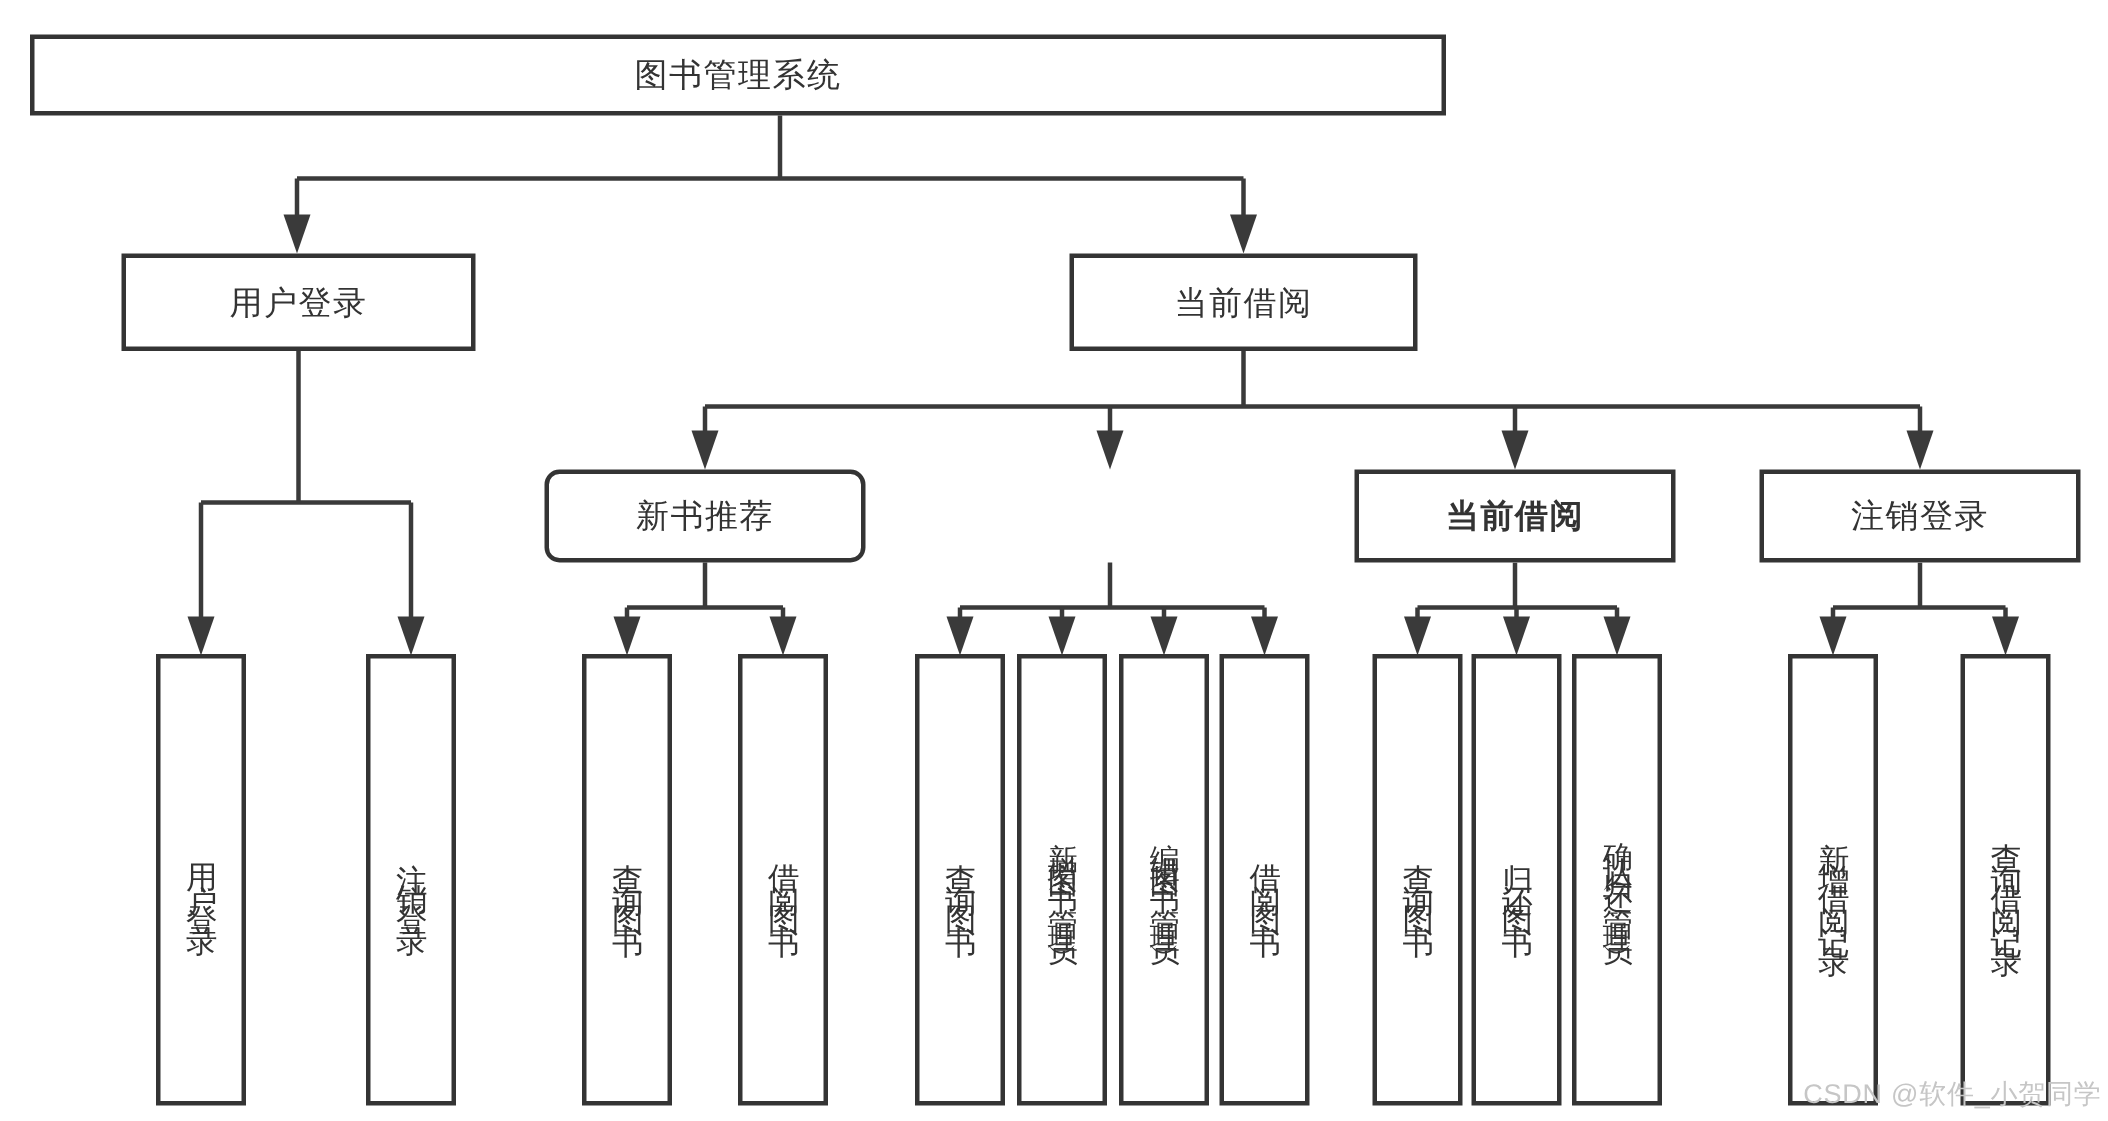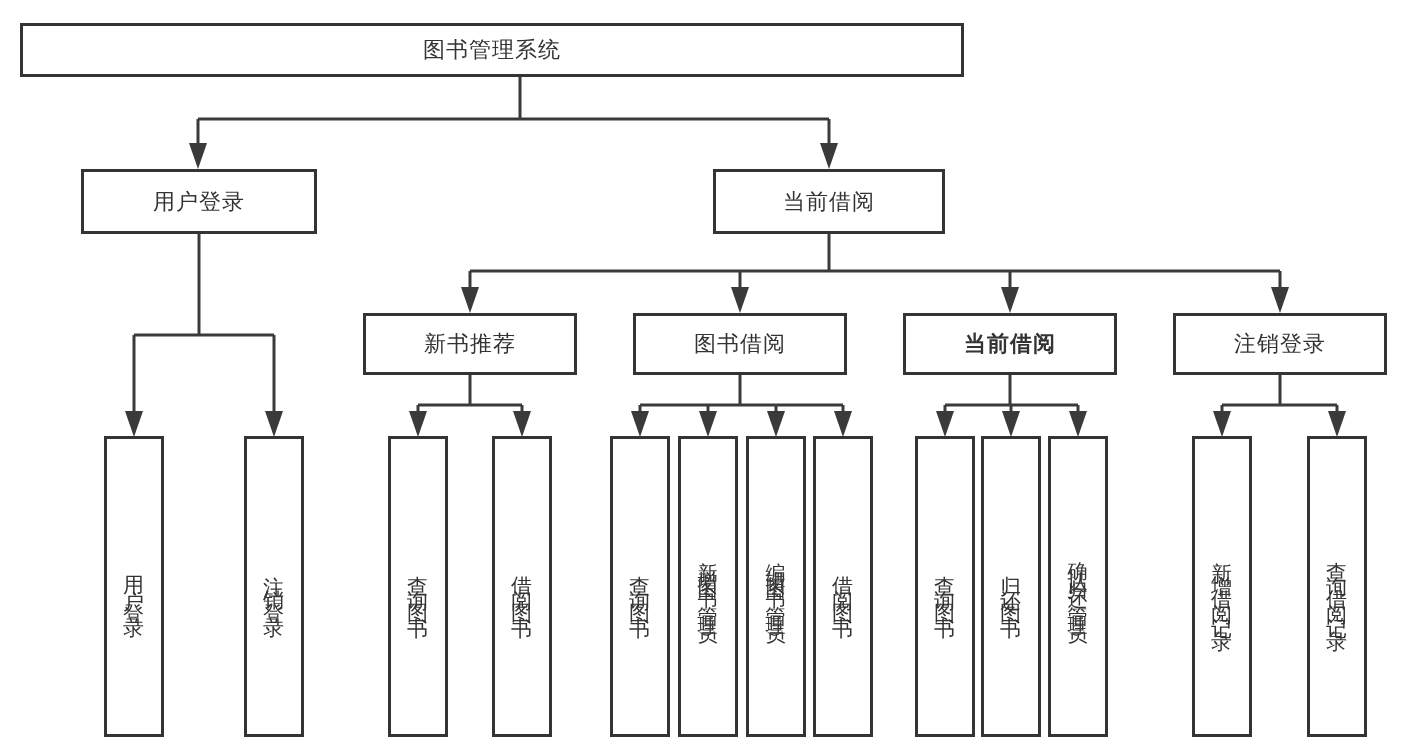--- a/index.html
+++ b/index.html
@@ -38,21 +38,21 @@
   .box span{
     letter-spacing:1px;
     font-size:22px;
     line-height:1;
     white-space:nowrap;
   }
   .b-root{left:20px;top:23px;width:944px;height:54px;}
   .b-user-login{left:81px;top:169px;width:236px;height:65px;}
   .b-book-mgmt{left:713px;top:169px;width:232px;height:65px;}
   .l3{top:313px;width:214px;height:62px;}
-  .b-new{left:363px;}
+  .b-new{left:363px;border-radius:10px;}
   .b-bor{left:633px;}
   .b-cur{left:903px;font-weight:bold;}
   .b-rec{left:1173px;}
   .leaf{top:436px;width:60px;height:301px;}
   .leaf span{
     writing-mode:vertical-lr;
     text-orientation:mixed;
     font-size:21px;
     letter-spacing:14px;
     line-height:1;
@@ -146,23 +146,20 @@
   <div class="box b-user-login">
     <span>用户登录</span>
   </div>
   <div class="box b-book-mgmt">
     <span>当前借阅</span>
   </div>
 
   <div class="box l3 b-new">
     <span>新书推荐</span>
   </div>
-  <div class="box l3 b-bor">
-    <span>图书借阅</span>
-  </div>
   <div class="box l3 b-cur">
     <span>当前借阅</span>
   </div>
   <div class="box l3 b-rec">
     <span>注销登录</span>
   </div>
 
   <div class="box leaf lf1">
     <span>用户登录</span>
   </div>
@@ -200,13 +197,14 @@
     <span class="tight">确认归还（管理员）</span>
   </div>
 
   <div class="box leaf lf12">
     <span>新增借阅记录</span>
   </div>
   <div class="box leaf lf13">
     <span>查询借阅记录</span>
   </div>
 
+  <div class="watermark">CSDN @软件_小贺同学</div>
 </div>
 
 </body></html>

